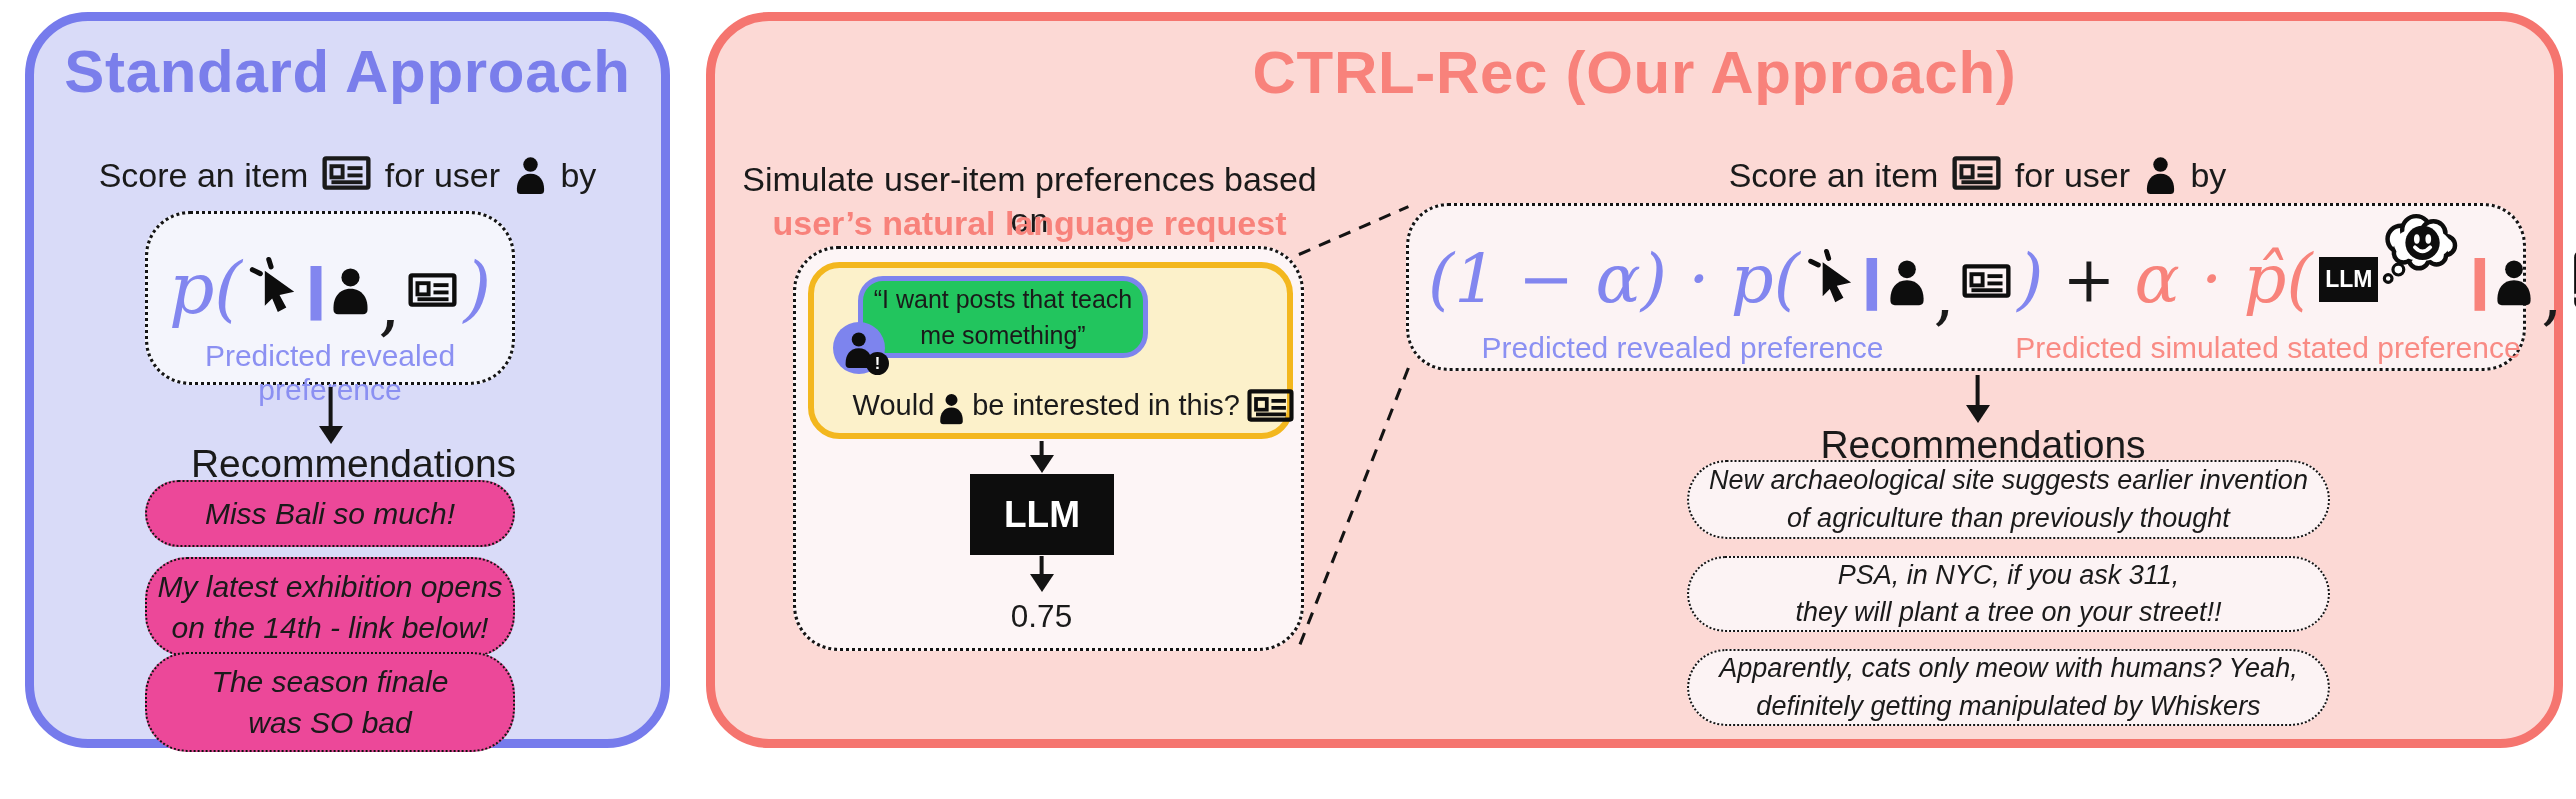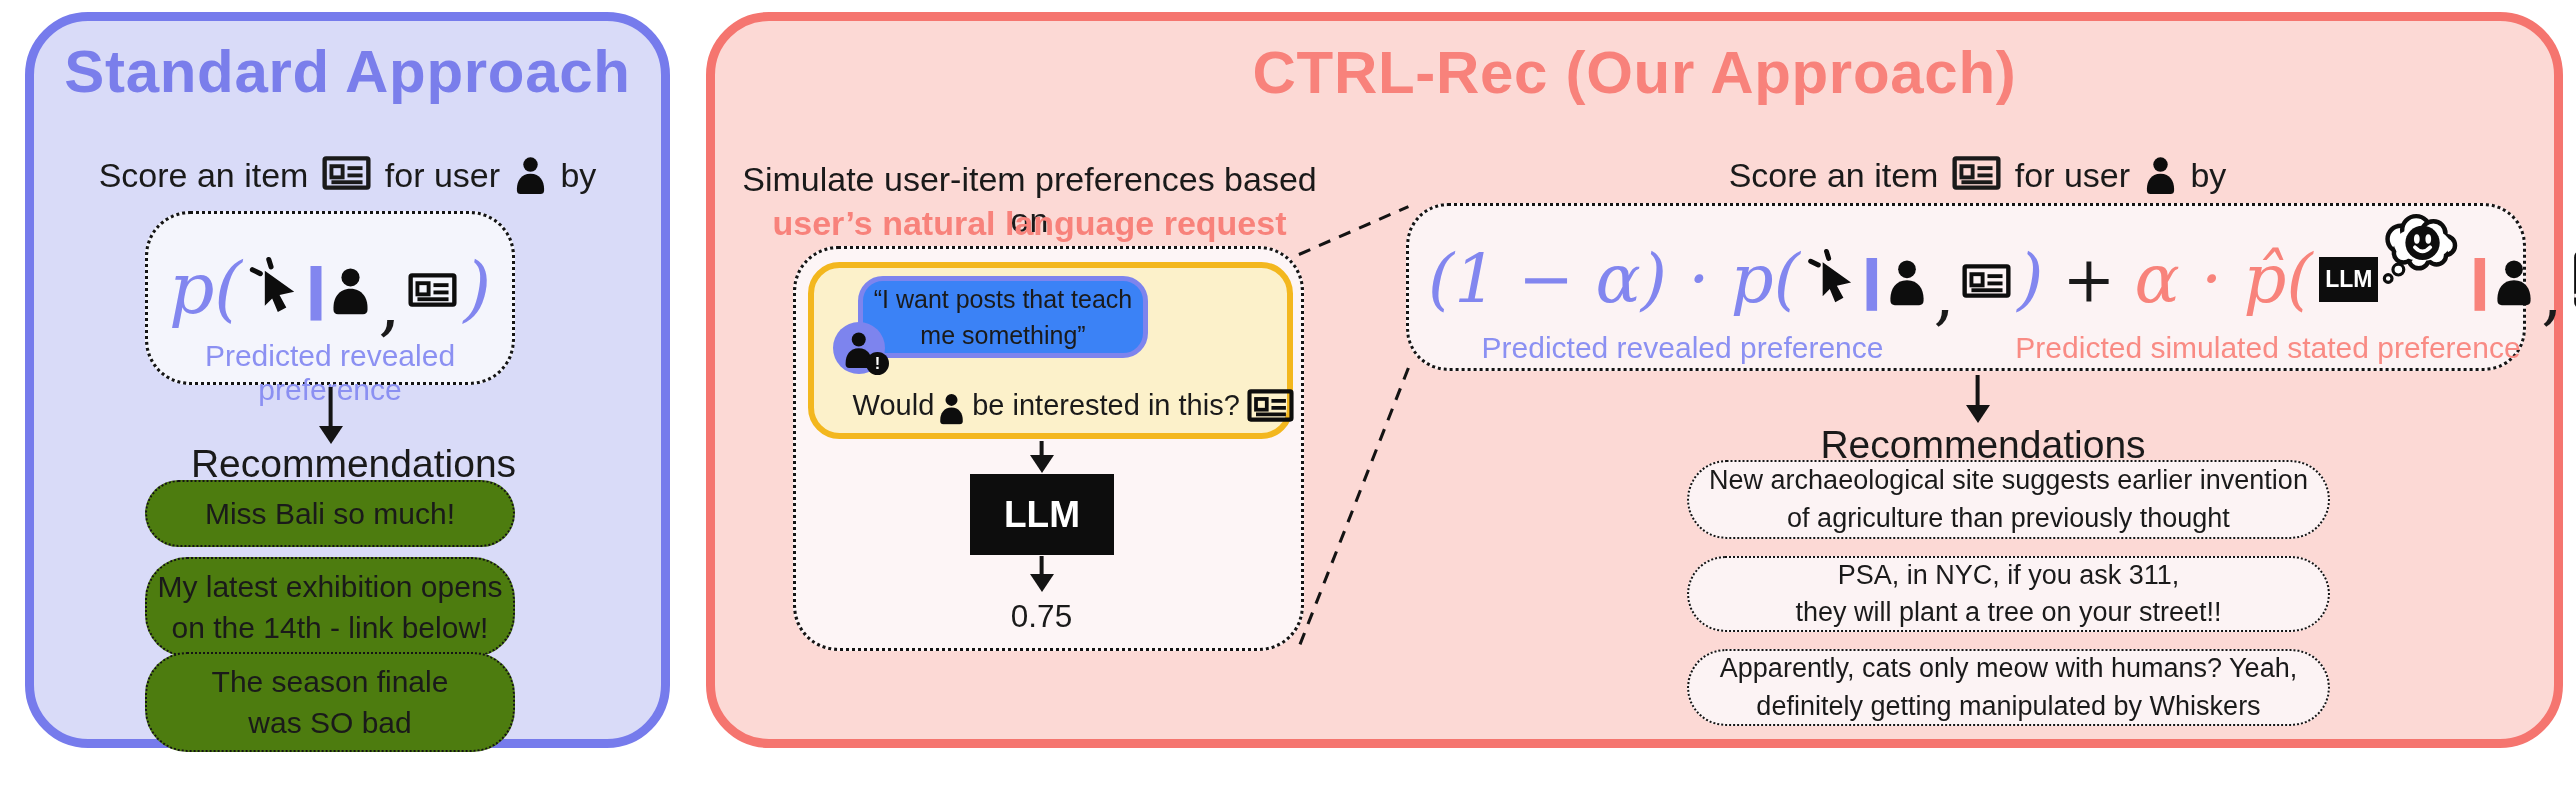--- a/index.html
+++ b/index.html
@@ -27,26 +27,26 @@
         transform:scaleX(1.5);display:inline-block;line-height:1;}
   .caption{position:absolute;text-align:center;font-size:30px;}
   .cap-purple{color:#8b90f2;} .cap-salmon{color:#f98b84;}
   
   .v-arrow{position:absolute;width:25px;}
   .v-arrow .shaft{position:absolute;left:50%;transform:translateX(-50%);top:0;width:4.8px;background:#141414;}
   .v-arrow .head{position:absolute;bottom:0;left:50%;transform:translateX(-50%);width:0;height:0;
                  border-left:12.3px solid transparent;border-right:12.3px solid transparent;border-top:18px solid #141414;}
   .rec-title{position:absolute;text-align:center;font-size:39px;color:#1a1a1a;padding-left:6px;}
   .pill{position:absolute;box-sizing:border-box;border:2.7px dotted #141414;border-radius:42px;
-        display:flex;align-items:center;justify-content:center;text-align:center;}
-  .pill-l{background:#4d7c0f;} .pill-r{background:#fcf3f4;}
+        display:flex;align-items:center;justify-content:center;text-align:center;font-style:italic;}
+  .pill-l{background:#ec4899;} .pill-r{background:#fcf3f4;}
   .pill-text{white-space:pre-line;line-height:1.38;color:#1a1a1a;}
   
   .yellow-box{position:absolute;box-sizing:border-box;background:#fcf1ca;border:6.8px solid #f3b71e;border-radius:31.5px;}
-  .bubble{position:absolute;box-sizing:border-box;background:#3b82f6;border:5.5px solid #7d84ee;
+  .bubble{position:absolute;box-sizing:border-box;background:#22c55e;border:5.5px solid #7d84ee;
           border-radius:25px;border-bottom-left-radius:5.5px;display:flex;align-items:center;justify-content:center;z-index:1;}
   .bubble-text{font-size:25px;line-height:1.45;text-align:center;white-space:pre-line;color:#1a1a1a;}
   .avatar{position:absolute;background:#7d84ee;border-radius:50%;display:flex;align-items:center;justify-content:center;z-index:2;}
   .badge{position:absolute;right:-4.1px;bottom:-1.4px;width:23px;height:23px;background:#0d0d0d;border-radius:50%;
          color:#ffffff;font-size:16.4px;font-weight:700;display:flex;align-items:center;justify-content:center;}
   .would-row{position:absolute;display:flex;align-items:center;gap:6.8px;font-size:29px;white-space:pre;}
   .llm-box{position:absolute;background:#0d0d0d;color:#ffffff;display:flex;align-items:center;justify-content:center;
            font-size:37px;font-weight:700;}
   .llm-thought{position:relative;display:inline-block;width:146px;height:45px;}
   .llm-chip{position:absolute;left:0;top:0;width:59px;height:45px;background:#0d0d0d;color:#ffffff;

